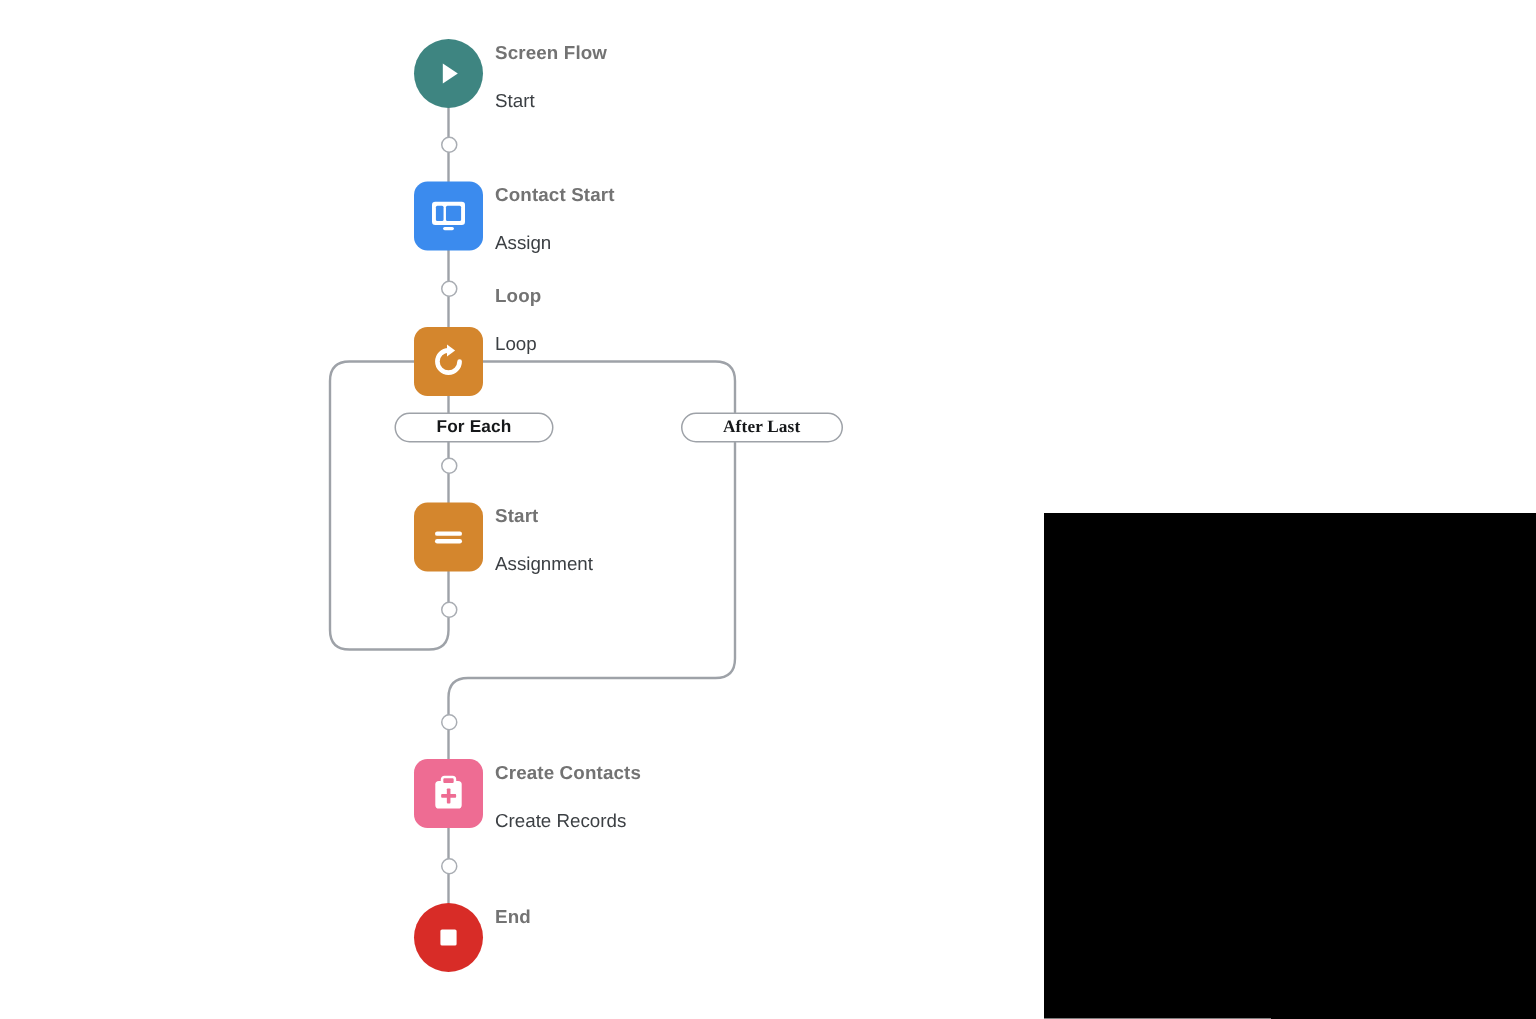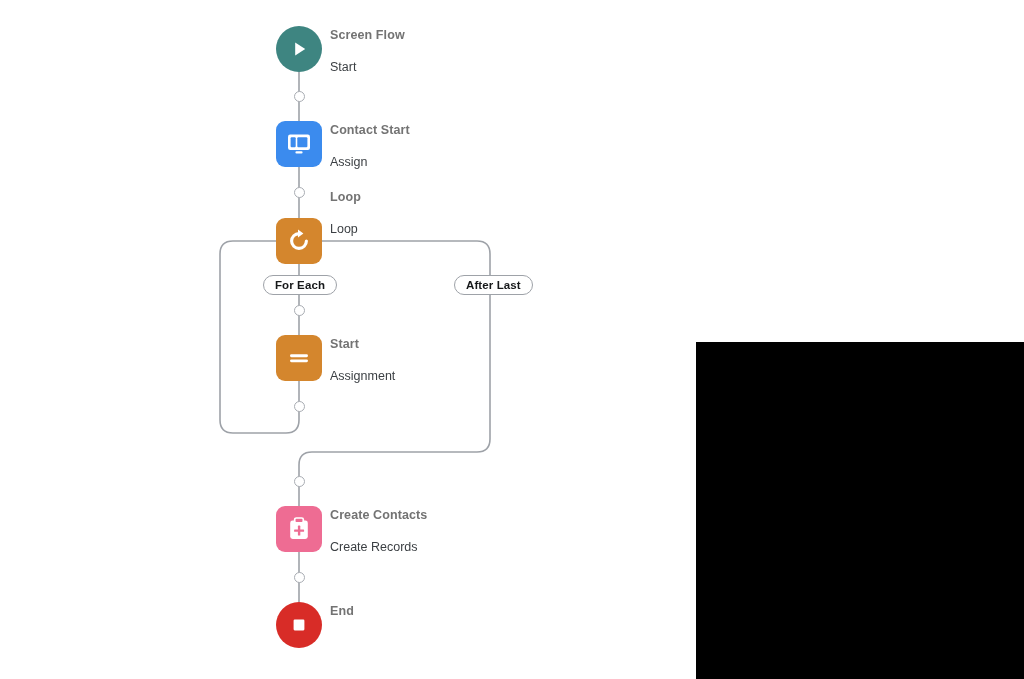--- a/index.html
+++ b/index.html
@@ -89,21 +89,21 @@
     background: #ffffff;
     border: 1.3px solid #a9adb3;
     box-sizing: border-box;
     cursor: pointer;
   }
 
   
   .branch-pill {
     position: absolute;
     height: 20px;
-    padding: 0 11px;
+    padding: 0 27px;
     border: 1px solid #9ea2a8;
     border-radius: 10px;
     background: #ffffff;
     color: #16181a;
     font-size: 11.5px;
     font-weight: bold;
     line-height: 18px;
     white-space: nowrap;
     box-sizing: border-box;
     letter-spacing: 0.1px;
@@ -143,21 +143,21 @@
   </svg>
 
   <div class="add-node-button" style="left:293.5px; top:90.5px;"></div>
   <div class="add-node-button" style="left:293.5px; top:186.5px;"></div>
   <div class="add-node-button" style="left:293.5px; top:304.5px;"></div>
   <div class="add-node-button" style="left:293.5px; top:400.5px;"></div>
   <div class="add-node-button" style="left:293.5px; top:475.5px;"></div>
   <div class="add-node-button" style="left:293.5px; top:571.5px;"></div>
 
   <div class="branch-pill" style="left:263px; top:275px;">For Each</div>
-  <div class="branch-pill" style="left:454px; top:275px;">After Last</div>
+  <div class="branch-pill" style="left:454px; top:275px;font-family:Liberation Serif, serif;">After Last</div>
 
   <div class="node" style="left:276px; top:26px;">
     <div class="node-icon circle" style="background:#3e8581;">
       <svg width="22" height="22" viewBox="0 0 22 22" aria-hidden="true">
         <path d="M7.2 4.4 L17.2 11 L7.2 17.6 Z" fill="#ffffff"></path>
       </svg>
     </div>
     <div class="node-text">
       <div class="node-title">Screen Flow</div>
       <div class="node-subtitle">Start</div>

